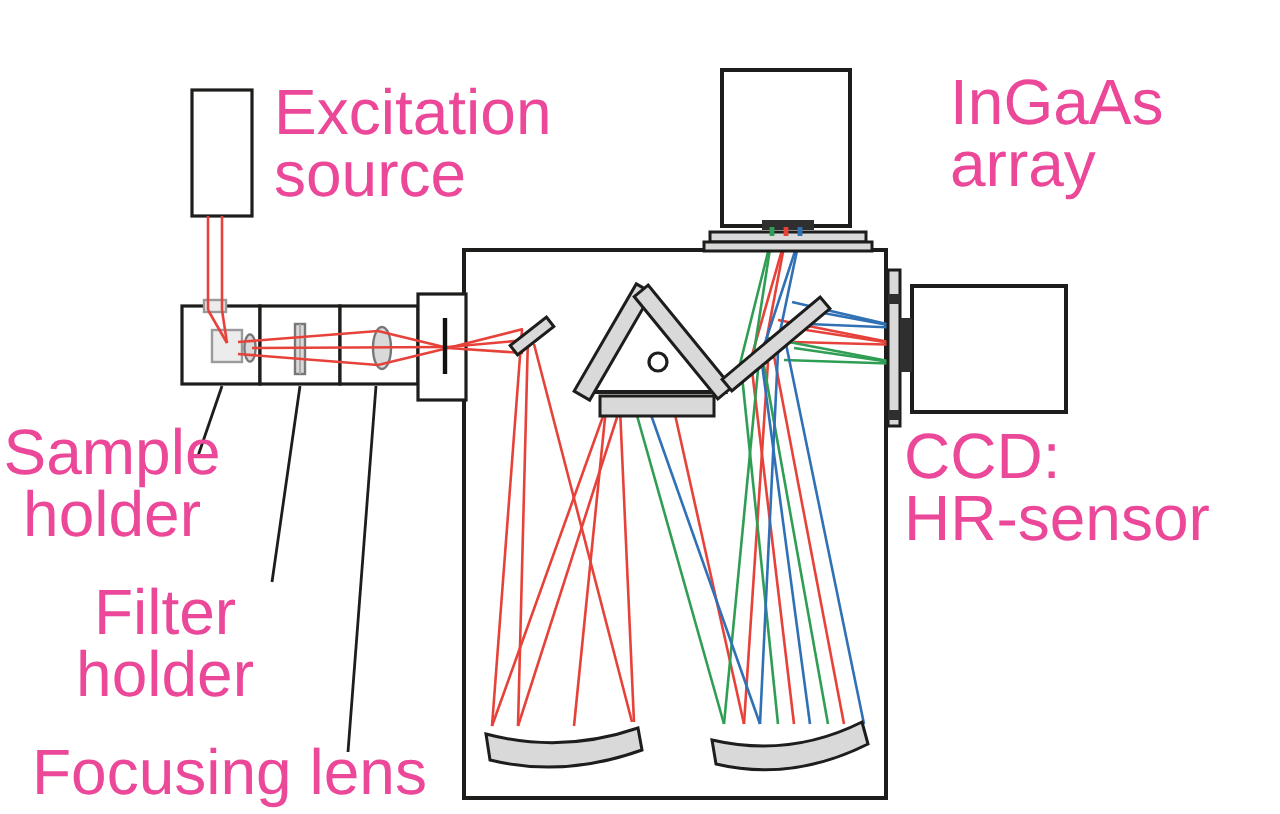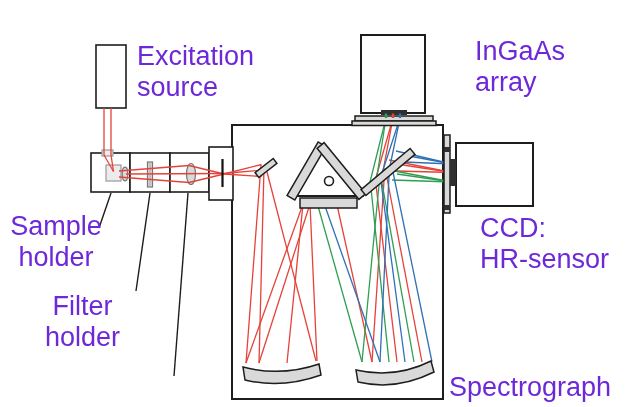--- a/index.html
+++ b/index.html
@@ -1,19 +1,19 @@
 <!DOCTYPE html>
 <html style="--ray-red: #e6423a; --ray-green: #2f9e54; --ray-blue: #3070b5; --component-fill: #d9d9d9; --outline: #1d1d1b;"><head>
 <meta charset="utf-8">
 <style>
   html,body{margin:0;padding:0;background:#fff;}
   .stage{position:relative;width:640px;height:407px;background:#ffffff;
          font-family:"Liberation Sans",sans-serif;overflow:hidden;}
   .stage svg{position:absolute;left:0;top:0;}
-  .label{position:absolute;color:#6d28d9;font-size:27px;line-height:31px;
+  .label{position:absolute;color:#ec4899;font-size:32px;line-height:31px;
          white-space:pre-line;letter-spacing:0px;}
   .label.right{text-align:center;}
   .box{fill:#ffffff;stroke:#1d1d1b;stroke-width:1.6;}
   .box2{fill:#ffffff;stroke:#1d1d1b;stroke-width:2;}
   .gray{fill:var(--component-fill,#d9d9d9);stroke:#1d1d1b;stroke-width:1.5;}
   .grayl{fill:#ececec;stroke:#9a9a9a;stroke-width:1.2;}
   .lens{fill:#d9d9d9;stroke:#777;stroke-width:1.2;}
   .dark{fill:#2f2f2f;stroke:none;}
   .leader{stroke:#1d1d1b;stroke-width:1.4;}
   .slitline{stroke:#111;stroke-width:2.2;}
@@ -191,18 +191,18 @@
 
   <div class="label" style="left:434px;top:36px;margin-left:41px;">InGaAs
 array</div>
 
   <div class="label right" style="left:0px;top:211px;width:112px;">Sample
 holder</div>
 
   <div class="label right" style="left:22px;top:291px;width:121px;">Filter
 holder</div>
 
-
-  <div class="label" style="left:480px;top:213px;">CCD:
+  <div class="label" style="left:16px;top:371px;">Focusing lens</div>
+
+  <div class="label" style="left:452px;top:213px;">CCD:
 HR-sensor</div>
 
-  <div class="label" style="left:449px;top:372px;">Spectrograph</div>
 </div>
 
 </body></html>

